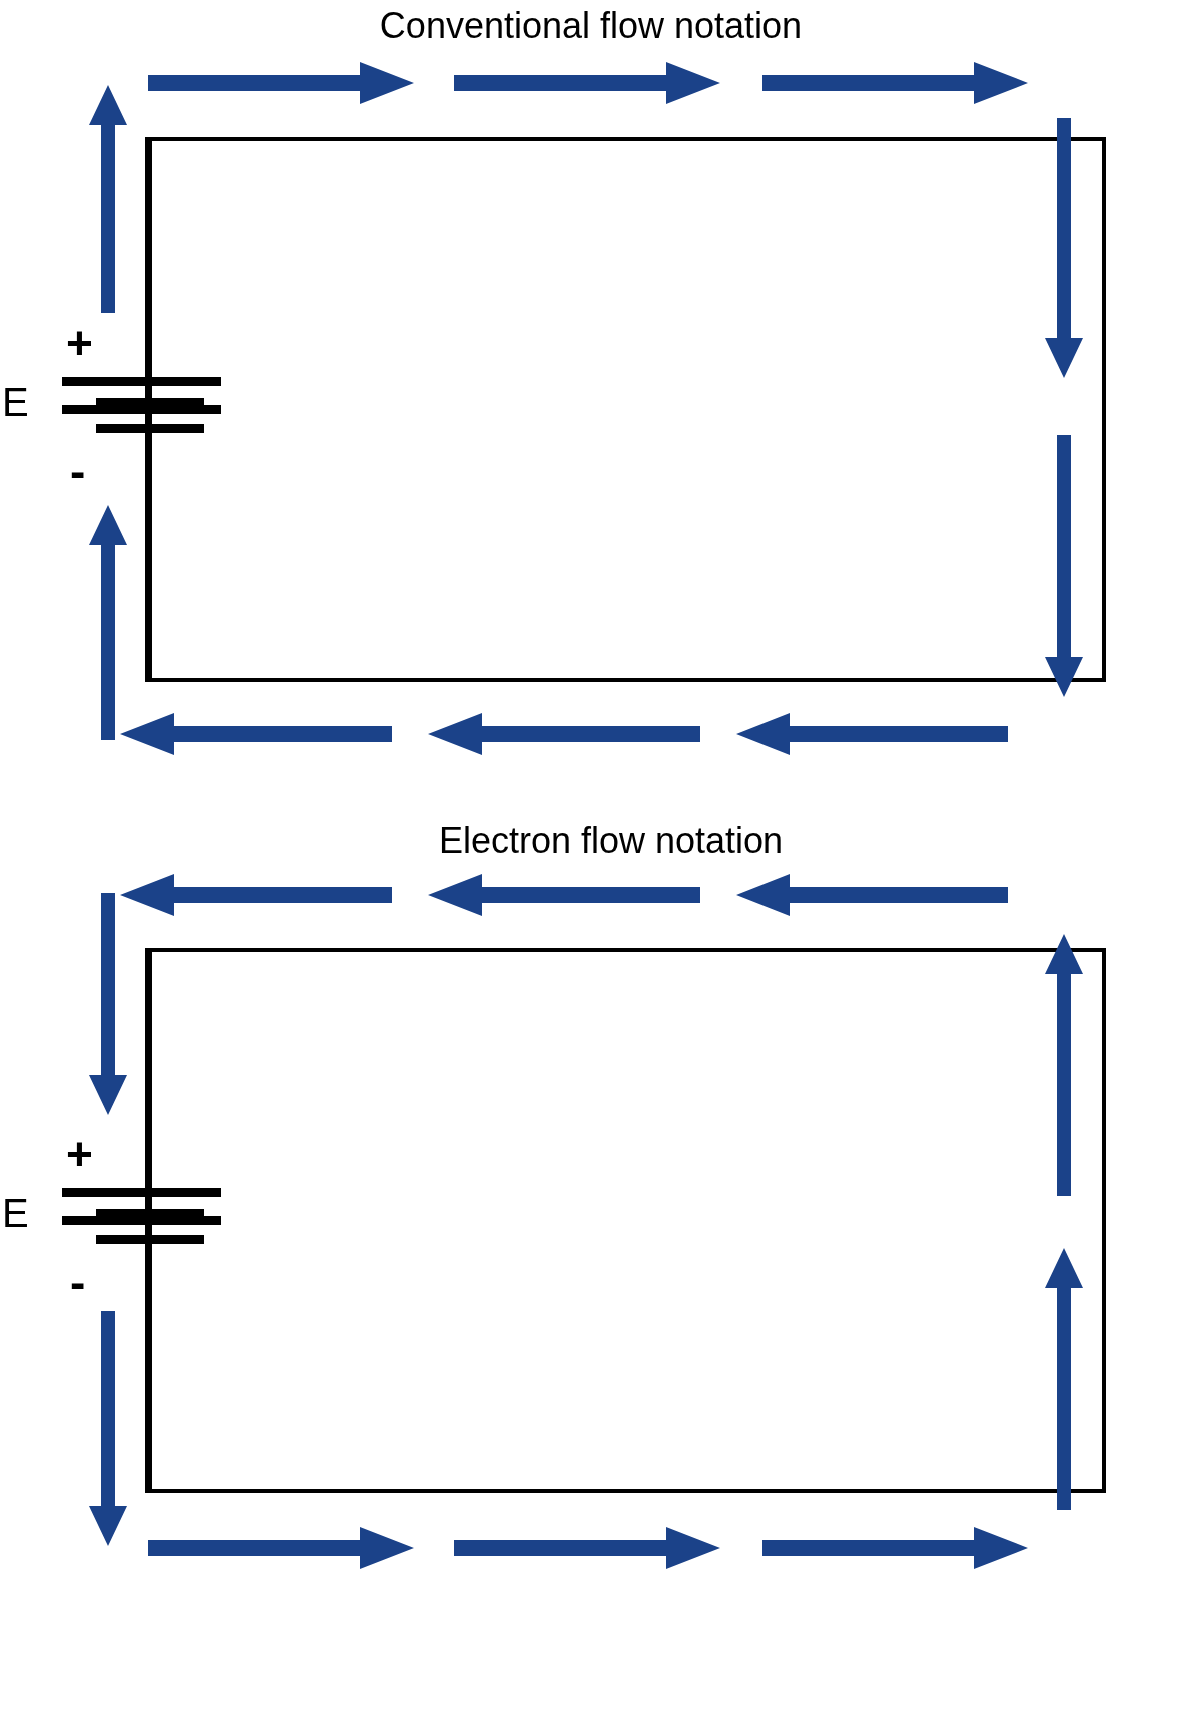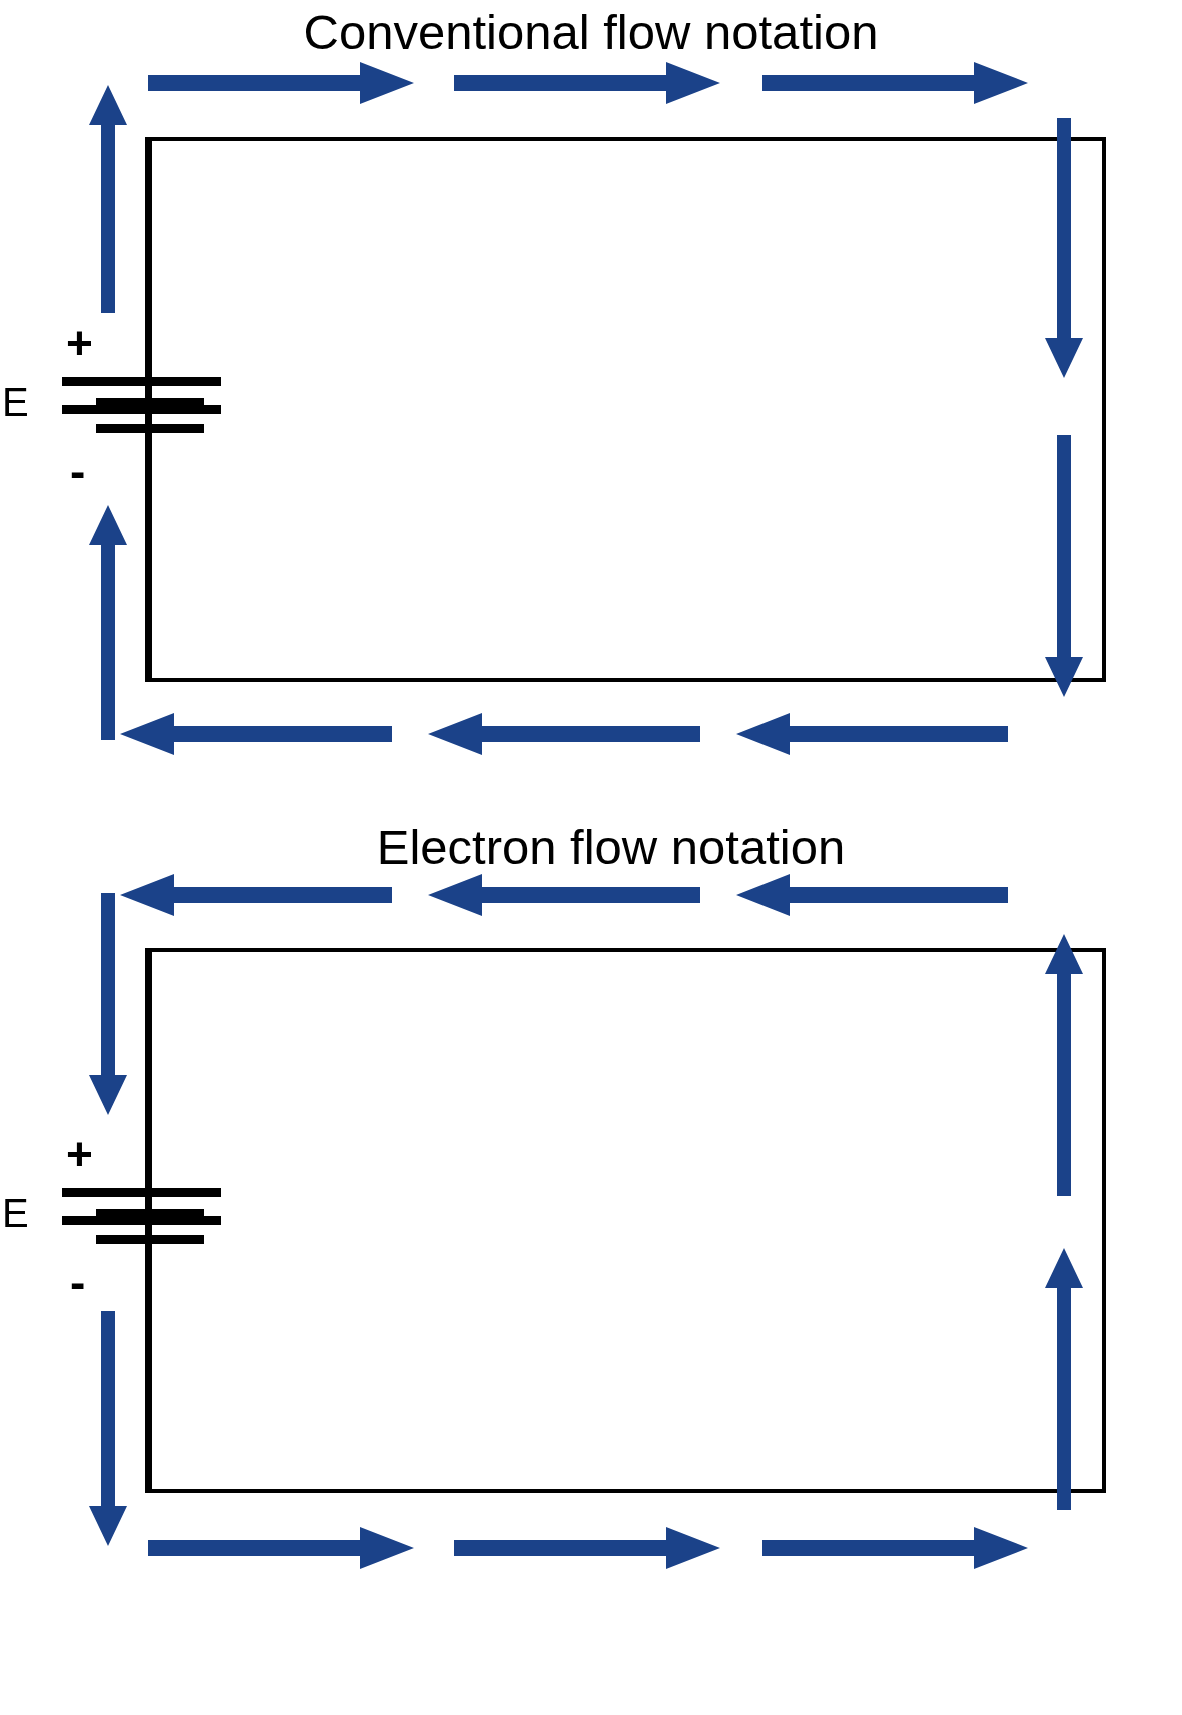--- a/index.html
+++ b/index.html
@@ -1,19 +1,19 @@
 <!DOCTYPE html>
 <html><head>
 <meta charset="utf-8">
 <style>
   html,body{margin:0;padding:0;background:#fff;}
   body{font-family:"Liberation Sans",sans-serif;}
   .page{position:relative;width:1182px;height:1715px;background:#fff;overflow:hidden;}
   .diagram{position:absolute;left:0;width:1182px;}
-  .title{position:absolute;width:1182px;text-align:center;font-size:49px;color:#000;
+  .title{position:absolute;width:1182px;text-align:center;font-size:36px;color:#000;
          font-family:"Liberation Sans",sans-serif;font-weight:400;letter-spacing:0px;line-height:1;}
   .loop-rect{position:absolute;border:4px solid #000;background:#fff;box-sizing:border-box;}
   .batt-wire{position:absolute;background:#000;}
   .batt-plate{position:absolute;background:#000;}
   .plus-sign{position:absolute;font-size:46px;font-weight:700;color:#000;line-height:1;
              font-family:"Liberation Sans",sans-serif;}
   .minus-sign{position:absolute;font-size:46px;font-weight:700;color:#000;line-height:1;
               font-family:"Liberation Sans",sans-serif;}
   .e-label{position:absolute;font-size:40px;color:#000;line-height:1;
            font-family:"Liberation Sans",sans-serif;}

